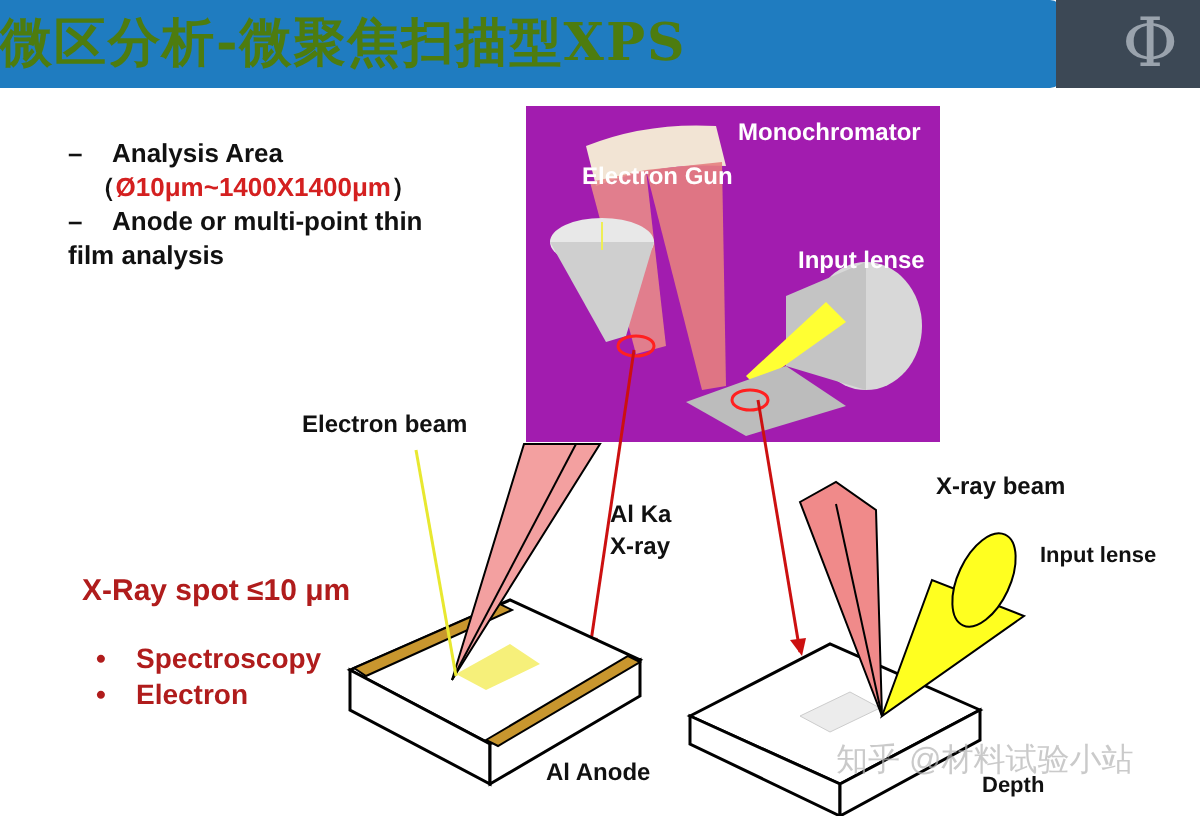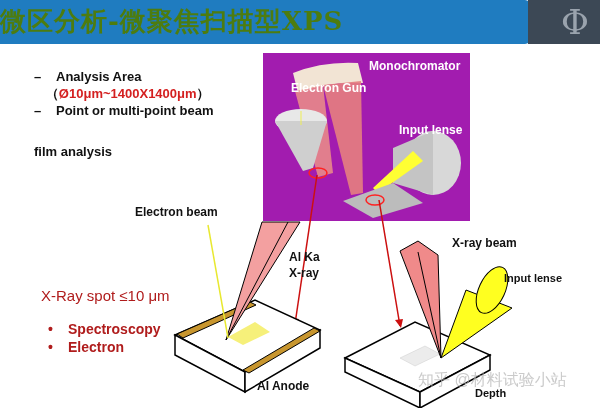--- a/index.html
+++ b/index.html
@@ -9,42 +9,42 @@
     .header-curve { position:absolute; left:518px; top:0; width:24px; height:44px; background:#ffffff; border-radius:0 50% 50% 0 / 0 50% 50% 0; }
     .header-curve2 { position:absolute; left:514px; top:0; width:22px; height:44px; background:#1f7cc0; border-radius:0 50% 50% 0 / 0 50% 50% 0; }
     .title { position:absolute; left:0; top:4px; width:520px; text-align:left; color:#4d7c0f; font-family:"DejaVu Serif", serif; font-size:26px; font-weight:bold; letter-spacing:1px; }
     .logo { position:absolute; left:555px; top:2px; width:40px; height:40px; color:#9aa3ad; font-family:"DejaVu Serif", serif; font-size:34px; text-align:center; line-height:40px; }
     .specs { position:absolute; left:34px; top:68px; font-size:13px; font-weight:bold; color:#111; line-height:17px; }
     .specs .row { white-space:nowrap; }
     .specs .dash { display:inline-block; width:22px; }
     .red { color:#d42020; }
     .photo { position:absolute; left:263px; top:53px; width:207px; height:168px; background:#a21caf; overflow:hidden; }
     .photo-label { position:absolute; color:#fff; font-size:12px; font-weight:bold; white-space:nowrap; }
-    .lbl { position:absolute; font-size:12px; font-weight:bold; color:#111; white-space:nowrap; }
-    .xray-title { position:absolute; left:41px; top:287px; font-size:15px; font-weight:normal; color:#b01c1c; }
+    .lbl { position:absolute; font-size:12px; font-weight:bold; color:#111; white-space:nowrap;margin-left:16px; }
+    .xray-title { position:absolute; left:41px; top:287px; font-size:15px; font-weight:bold; color:#b01c1c; }
     .apps { position:absolute; left:48px; top:320px; font-size:14px; font-weight:bold; color:#b01c1c; line-height:18px; }
     .apps .bullet { display:inline-block; width:20px; color:#b01c1c; }
     svg.art { position:absolute; left:0; top:0; }
     .watermark { position:absolute; left:418px; top:370px; font-size:16px; color:rgba(180,180,180,0.7); white-space:nowrap; }
   </style>
 </head>
 <body>
 
 <div class="header"></div>
 <div class="header-curve"></div>
 <div class="header-curve2"></div>
 <div class="header-right"></div>
 <div class="title">微区分析-微聚焦扫描型XPS</div>
 <div class="logo">Φ</div>
 
 <div class="specs">
   <div class="row"><span class="dash">–</span><span>Analysis Area</span></div>
   <div class="row" style="padding-left:8px;text-align:center;"><span>（</span><span class="red">Ø10μm~1400X1400μm</span><span>）</span></div>
-  <div class="row"><span class="dash">–</span><span>Point or multi-point beam</span></div>
-  <div class="row" style="padding-left:0px;margin-top:24px;"><span>film analysis</span></div>
+  <div class="row"><span class="dash">–</span><span>Anode or multi-point thin</span></div>
+  <div class="row" style="padding-left:0px;"><span>film analysis</span></div>
 </div>
 
 <div class="photo">
   <svg width="207" height="168">
 
     <path d="M30 20 Q60 8 95 10 L100 30 Q65 28 35 40 Z" fill="#f2e4d4"></path>
 
     <polygon points="32,38 60,32 70,120 55,124" fill="#e88a8a" opacity="0.9"></polygon>
     <polygon points="60,32 98,28 100,140 88,142" fill="#e58080" opacity="0.9"></polygon>
 

